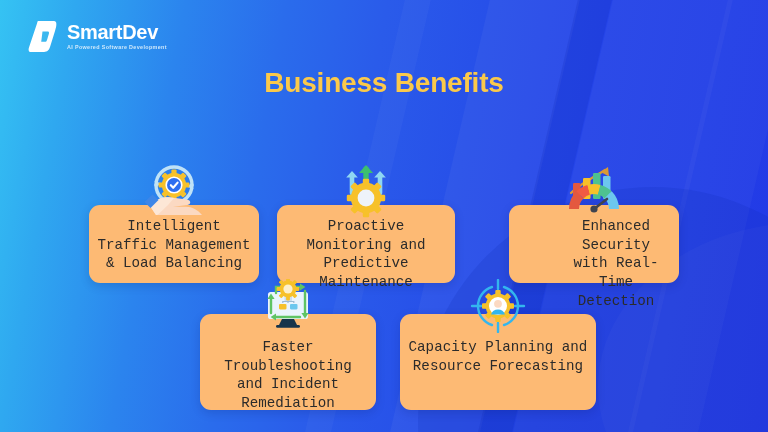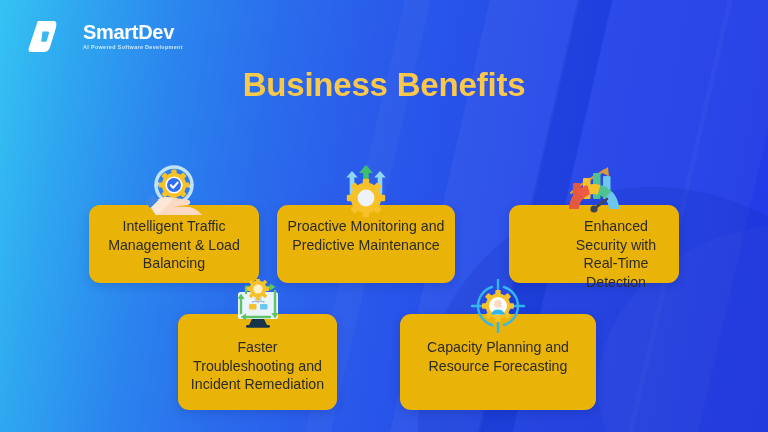--- a/index.html
+++ b/index.html
@@ -47,70 +47,71 @@
     position:absolute;
     right:-250px; bottom:-120px;
     width:420px; height:330px;
     border-radius:50%;
     background:rgba(255,255,255,.025);
   }
 
   
   #logo {
     position:absolute; left:28px; top:19px;
-    display:flex; align-items:center; gap:25px;
+    display:flex; align-items:center; gap:9px;
   }
   .logo-mark { width:30px; height:35px; }
   .logo-text { display:flex; flex-direction:column; line-height:1; }
   .logo-name {
     color:#fff; font-size:20px; font-weight:bold;
     letter-spacing:-.3px;
   }
   .logo-tag {
     color:#cfe9fb; font-size:5.4px; font-weight:bold;
     letter-spacing:.35px; margin-top:3px;
   }
 
   
   #heading {
     position:absolute; top:66px; left:0; right:0;
     text-align:center; line-height:1.18;
   }
   .h-line1 {
     display:block; color:#fbc94a;
-    font-size:33px; font-weight:bold; letter-spacing:-.2px;
+    font-size:28px; font-weight:bold; letter-spacing:-.2px;
   }
   .h-line2 {
     display:block; color:#ffffff;
     font-size:33px; font-weight:bold; letter-spacing:-.2px;
   }
 
   
   .card {
     position:absolute;
-    background:#eab308;
+    background:#fdba74;
     border-radius:11px;
     box-shadow:0 3px 10px rgba(5,25,90,.17);
     display:flex; align-items:flex-start; justify-content:flex-end;
     text-align:center;
+    font-family:Liberation Mono, monospace;
   }
   .card-label {
     font-size:14.2px;
     color:#2b2b2b;
     line-height:1.32;
     padding:0 8px;
   }
   .row1 { top:205px; height:78px; }
   .r1c1 { left:89px;  width:170px; }
   .r1c2 { left:277px; width:178px; }
   .r1c3 { left:509px; width:170px;padding-left:44px; }
   .row1 .card-label { padding-top:12px; }
 
   .row2 { top:314px; height:96px; }
-  .r2c1 { left:178px; width:159px; }
+  .r2c1 { left:200px; width:176px; }
   .r2c2 { left:400px; width:196px; }
   .row2 .card-label { padding-top:24px; }
 
   .card-icon {
     position:absolute;
     left:50%; transform:translateX(-50%);
   }
   .row1 .card-icon { top:-44px; }
   .row2 .card-icon { top:-35px; }
 </style>

